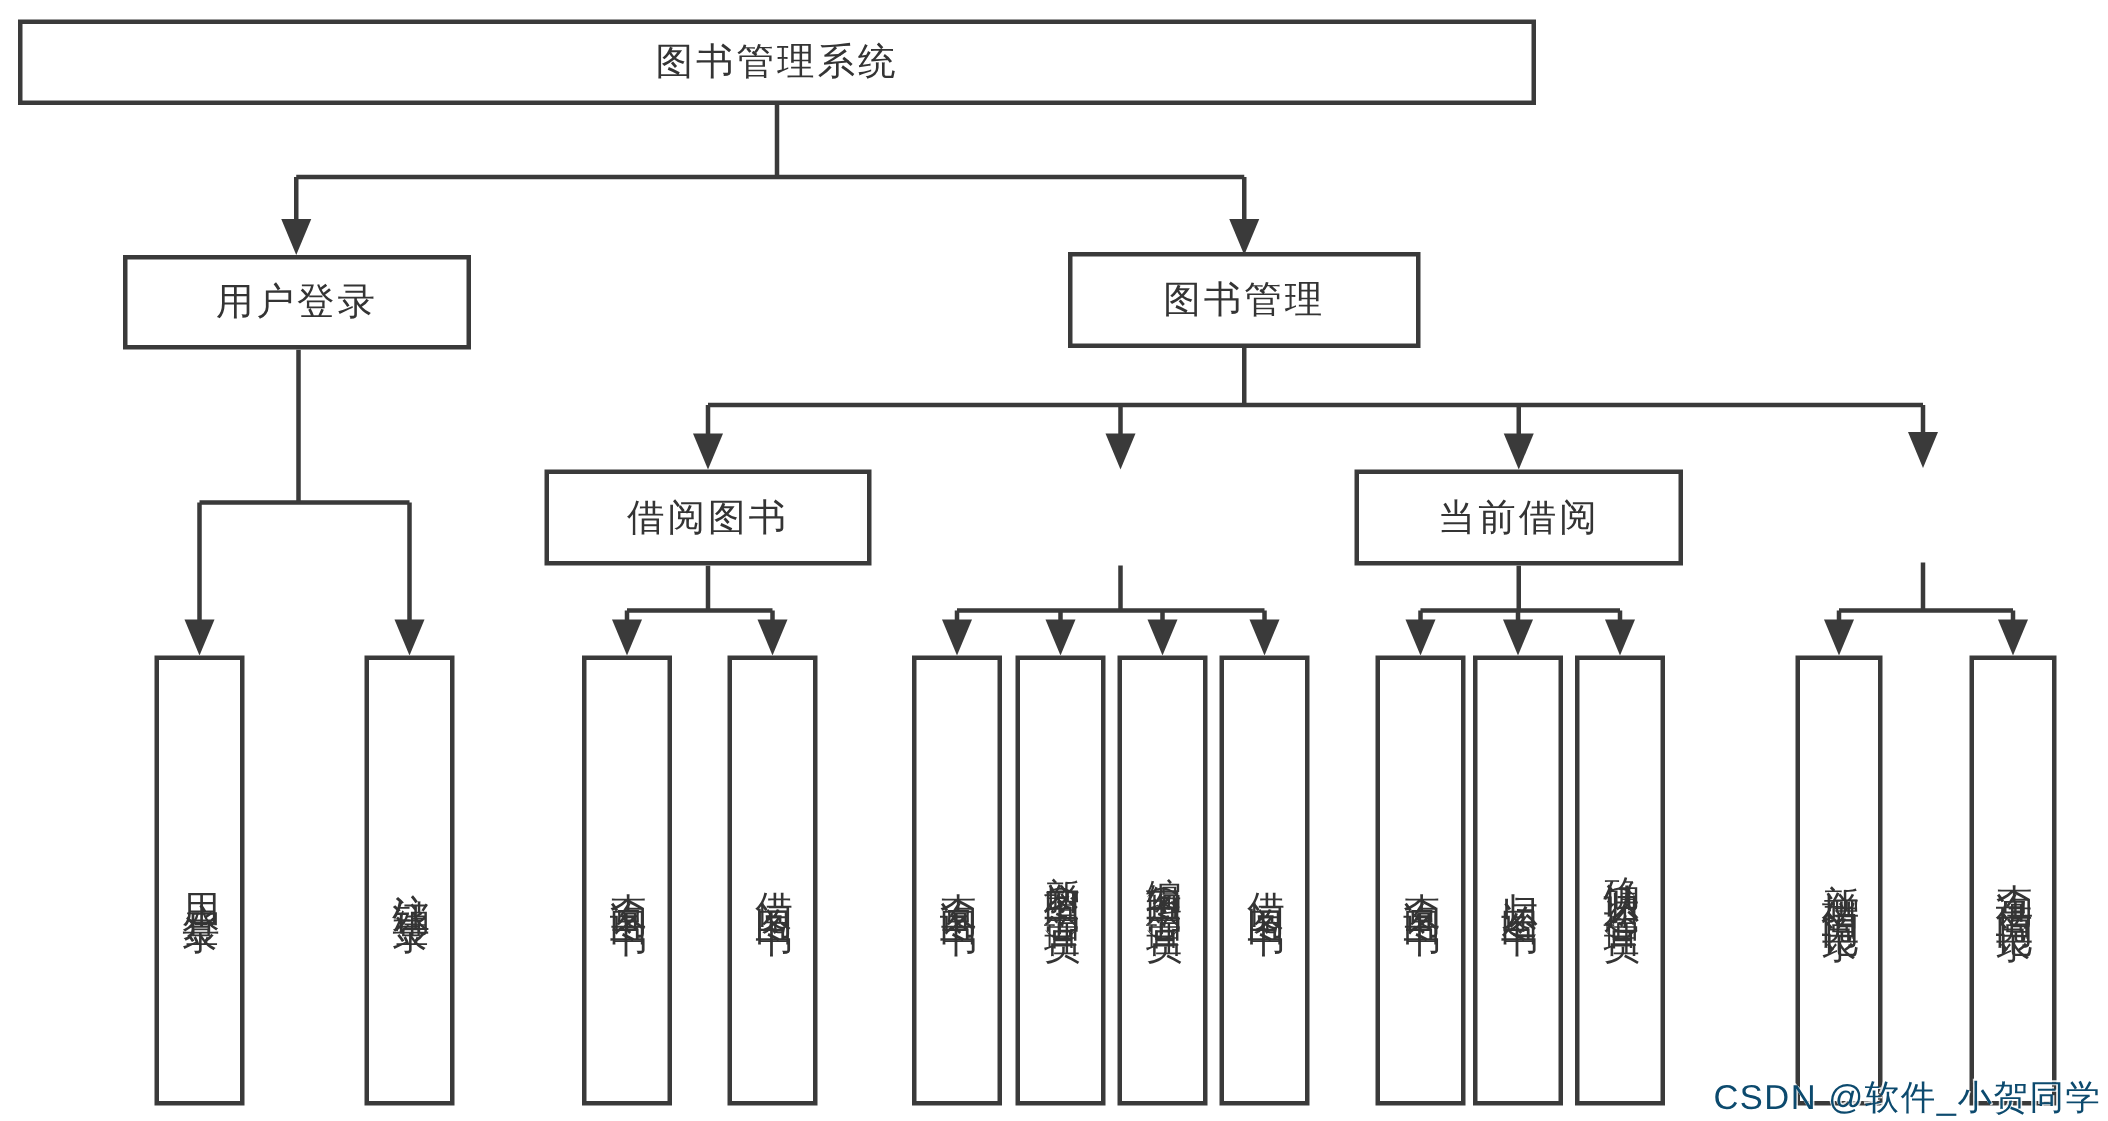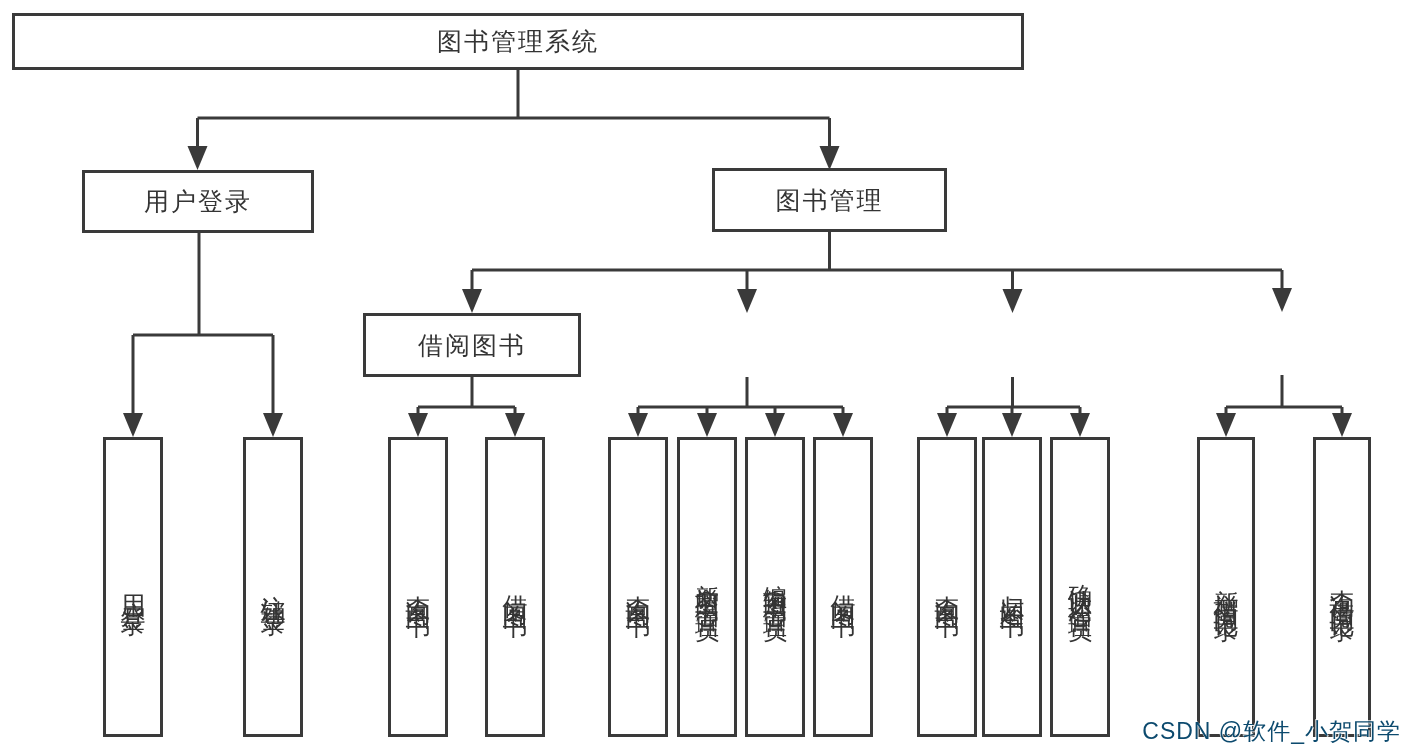--- a/index.html
+++ b/index.html
@@ -80,20 +80,21 @@
       <polygon points="1332,413 1352,413 1342,437"></polygon>
     </g>
   </svg>
 
   <div class="node hbox root">图书管理系统</div>
 
   <div class="node hbox l2a">用户登录</div>
   <div class="node hbox l2b">图书管理</div>
 
   <div class="node hbox l3a">借阅图书</div>
+  <div class="node hbox l3c">当前借阅</div>
 
   <div class="node vbox v1">用户登录</div>
   <div class="node vbox v2">注销登录</div>
   <div class="node vbox v3">查询图书</div>
   <div class="node vbox v4">借阅图书</div>
   <div class="node vbox v5">查询图书</div>
   <div class="node vbox long v6">新增图书（管理员）</div>
   <div class="node vbox long v7">编辑图书（管理员）</div>
   <div class="node vbox v8">借阅图书</div>
   <div class="node vbox v9">查询图书</div>

